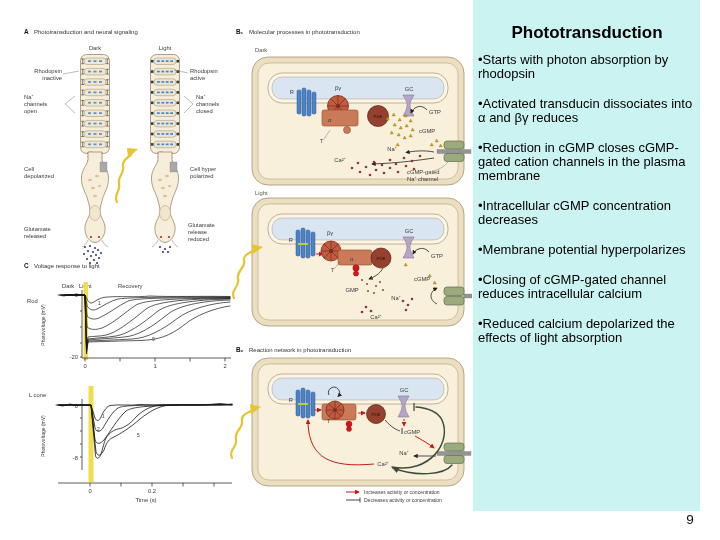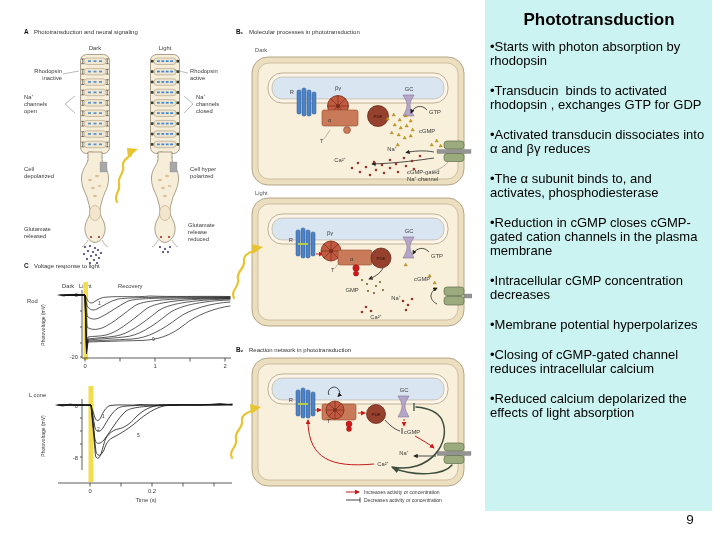--- a/index.html
+++ b/index.html
@@ -1,20 +1,20 @@
 <!DOCTYPE html>
 <html><head>
 <meta charset="utf-8">
 <style>
   html,body{margin:0;padding:0;background:#fff;}
   .slide{position:relative;width:720px;height:540px;background:#fff;overflow:hidden;
          font-family:"Liberation Sans",sans-serif;}
   
   .right-panel{position:absolute;left:473px;top:0;width:227px;height:511px;
-               background:#cbf3f1;box-sizing:border-box;padding:10px 4px 0 5px;margin-left:12px;}
+               background:#cbf3f1;box-sizing:border-box;padding:23px 4px 0 5px;}
   .panel-title{font-size:17px;font-weight:bold;color:#000;text-align:center;
                line-height:20px;margin:0 0 10px 0;}
   .bullet{margin:0 0 16px 0;font-size:13px;line-height:14px;color:#000;}
   .bullet:last-child{margin-bottom:0;}
   .bullet .btxt{white-space:pre-wrap;}
   .page-number{position:absolute;left:680px;top:512px;width:20px;text-align:center;
                font-size:13.5px;color:#111;}
   
   .figure{position:absolute;left:0;top:0;}
   .ft  {font-family:"Liberation Sans",sans-serif;font-size:5.8px;fill:#3a3a3a;}
@@ -490,23 +490,21 @@
       <path d="M346,500 L360,500 M360,497.5 V502.5" stroke="#333" stroke-width="0.9" fill="none"></path>
       <text class="fts" x="364" y="502">Decreases activity or concentration</text>
     </g>
   </g>
 </svg>
 
 <div class="right-panel">
   <div class="panel-title">Phototransduction</div>
   <div>
     <p class="bullet"><span>•</span><span class="btxt">Starts with photon absorption by rhodopsin</span></p>
-    <p class="bullet"><span>•</span><span class="btxt">Transducin  binds to activated rhodopsin , exchanges GTP for GDP</span></p>
     <p class="bullet"><span>•</span><span class="btxt">Activated transducin dissociates into α and βγ reduces</span></p>
-    <p class="bullet"><span>•</span><span class="btxt">The α subunit binds to, and activates, phosphodiesterase</span></p>
     <p class="bullet"><span>•</span><span class="btxt">Reduction in cGMP closes cGMP-gated cation channels in the plasma membrane</span></p>
     <p class="bullet"><span>•</span><span class="btxt">Intracellular cGMP concentration decreases</span></p>
     <p class="bullet"><span>•</span><span class="btxt">Membrane potential hyperpolarizes</span></p>
     <p class="bullet"><span>•</span><span class="btxt">Closing of cGMP-gated channel reduces intracellular calcium</span></p>
     <p class="bullet"><span>•</span><span class="btxt">Reduced calcium depolarized the effects of light absorption</span></p>
   </div>
 </div>
 
 <div class="page-number">9</div>
 

